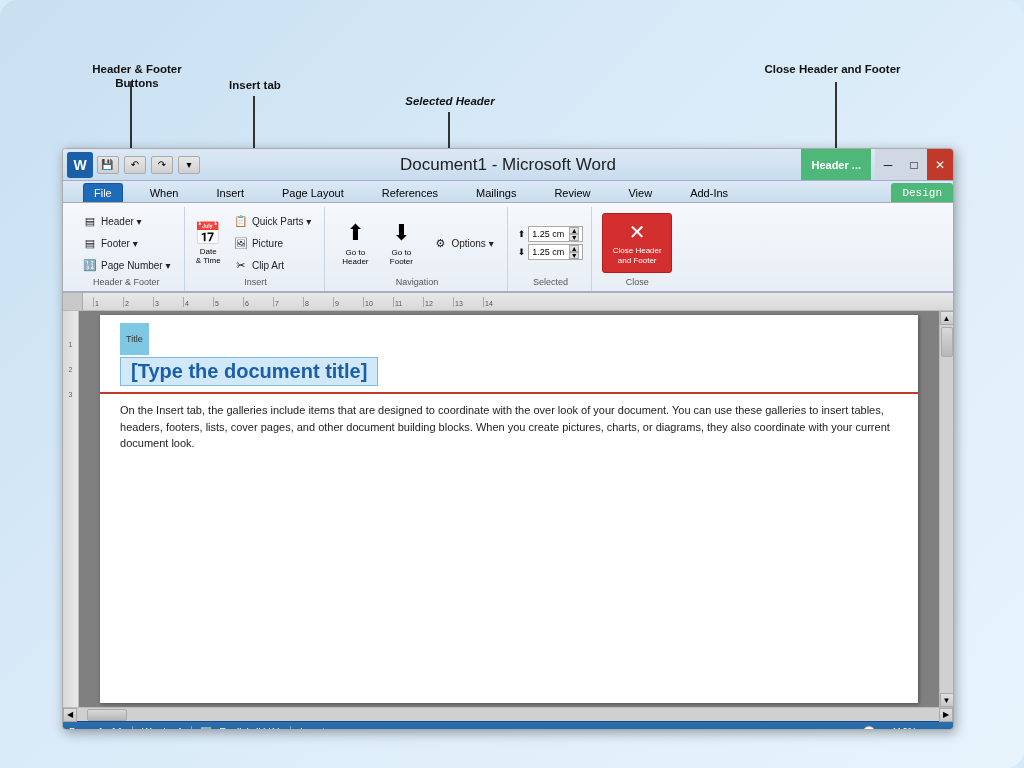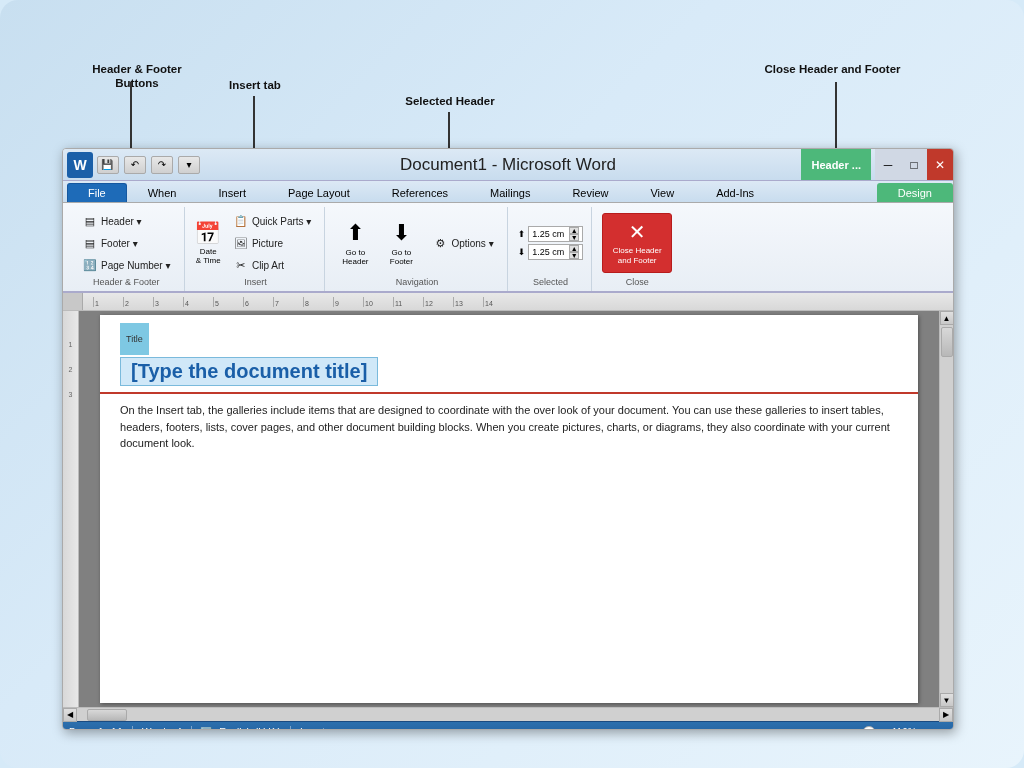--- a/index.html
+++ b/index.html
@@ -116,36 +116,38 @@
     
     .ribbon-tabs {
       height: 22px;
       background: linear-gradient(to bottom, #dce9f5, #c8dcee);
       display: flex;
       align-items: flex-end;
       padding-left: 4px;
       border-bottom: 1px solid #aaa;
     }
     .ribbon-tab {
-      padding: 3px 20px;
+      padding: 3px 10px;
       font-size: 11px;
       cursor: pointer;
       border-radius: 3px 3px 0 0;
       border: 1px solid transparent;
       border-bottom: none;
       background: transparent;
+      margin-left: 16px;
     }
     .ribbon-tab.active {
       background: #1e6bb8;
       color: white;
       border-color: #1558a0;
     }
     .ribbon-tab.design-active {
       background: #4db87a;
       color: white;
+      font-family: Liberation Mono, monospace;
     }
 
     
     .ribbon {
       height: 90px;
       background: linear-gradient(to bottom, #f5f8fc 0%, #e8eef5 100%);
       border-bottom: 2px solid #aac;
       display: flex;
       align-items: stretch;
       padding: 4px 6px 0;
@@ -491,21 +493,21 @@
 
 <div class="ann-box" style="top:62px; left:72px; width:130px;">Header &amp; Footer Buttons</div>
 
 <div class="ann-line ann-line-v" style="left:130px; top:82px; height:100px;"></div>
 <div class="arrowhead-down" style="left:125px; top:180px;"></div>
 
 <div class="ann-box" style="top:78px; left:215px; width:80px;">Insert tab</div>
 <div class="ann-line ann-line-v" style="left:253px; top:96px; height:84px;"></div>
 <div class="arrowhead-down" style="left:248px; top:178px;"></div>
 
-<div class="ann-box" style="top:94px; left:390px; width:120px;">Selected Header</div>
+<div class="ann-box" style="top:94px; left:390px; width:120px;font-style:italic;">Selected Header</div>
 <div class="ann-line ann-line-v" style="left:448px; top:112px; height:330px;"></div>
 <div class="arrowhead-down" style="left:443px; top:440px;"></div>
 
 <div class="ann-box" style="top:62px; left:760px; width:145px;">Close Header and Footer</div>
 <div class="ann-line ann-line-v" style="left:835px; top:82px; height:120px;"></div>
 <div class="arrowhead-down" style="left:830px; top:200px;"></div>
 
 <div class="word-window">
 
   <div class="title-bar">

